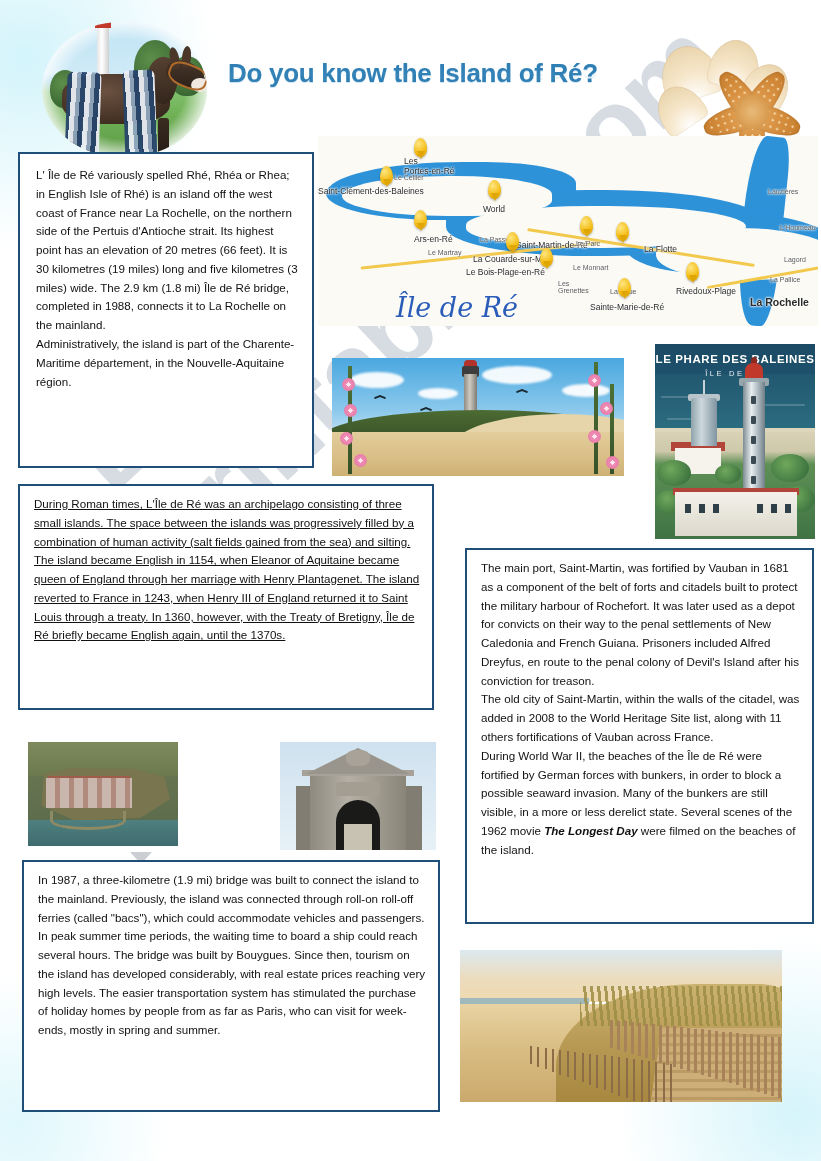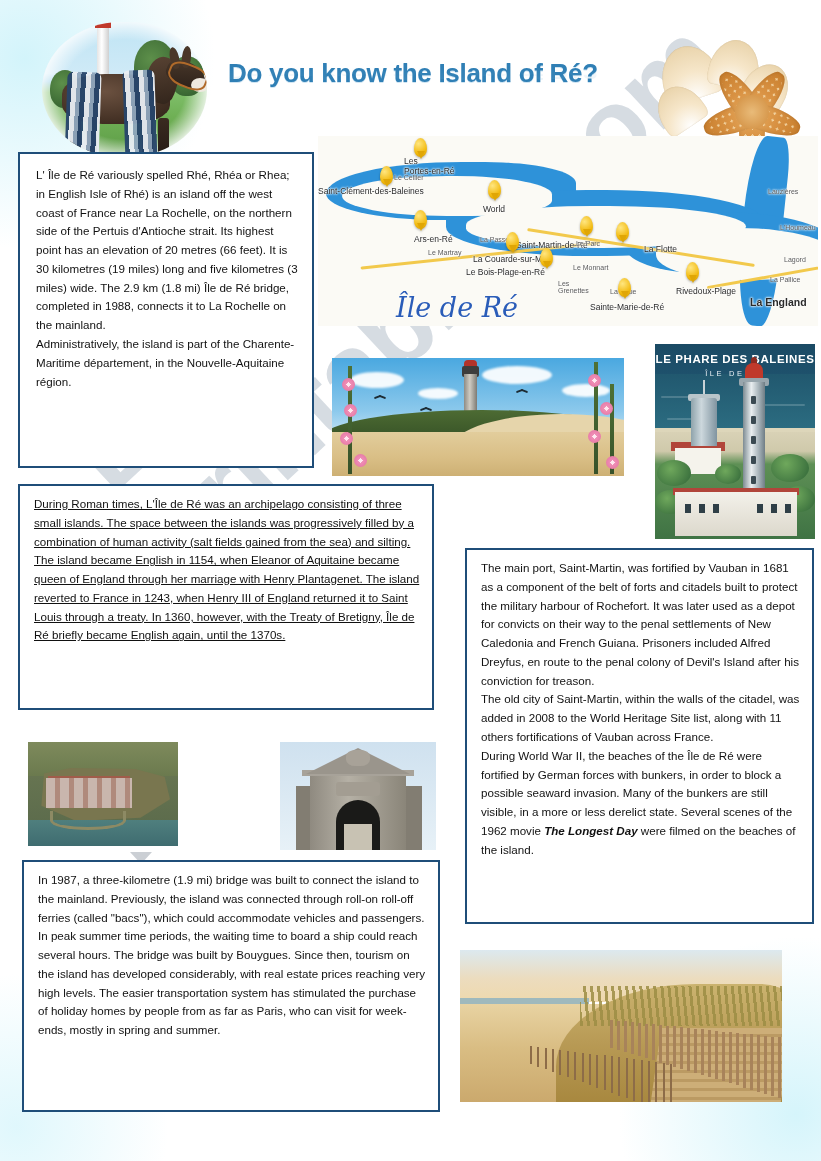--- a/index.html
+++ b/index.html
@@ -379,21 +379,21 @@
         <div class="plbl small" style="left: 255px; top: 128px;">Le Monnart</div>
         <div class="plbl small" style="left: 258px; top: 104px;">Le Parc</div>
         <div class="pin" style="left: 298px; top: 86px;"></div>
         <div class="plbl" style="left: 292px; top: 108px; margin-left: 34px;">La Flotte</div>
         <div class="plbl small" style="left: 240px; top: 144px;">Les<br>Grenettes</div>
         <div class="plbl small" style="left: 292px; top: 152px;">La Noue</div>
         <div class="pin" style="left: 300px; top: 142px;"></div>
         <div class="plbl" style="left: 272px; top: 166px;">Sainte-Marie-de-Ré</div>
         <div class="pin" style="left: 368px; top: 126px;"></div>
         <div class="plbl" style="left: 358px; top: 150px;">Rivedoux-Plage</div>
-        <div class="plbl big" style="left: 432px; top: 160px;">La England</div>
+        <div class="plbl big" style="left: 432px; top: 160px;">La Rochelle</div>
         <div class="plbl small" style="left: 450px; top: 52px;">Lauzières</div>
         <div class="plbl small" style="left: 462px; top: 88px;">L'Houmeau</div>
         <div class="plbl small" style="left: 466px; top: 120px;">Lagord</div>
         <div class="plbl small" style="left: 452px; top: 140px;">La Pallice</div>
       </div>
   </div>
 
   <div class="map-script">Île de Ré</div>
 
   <div class="photo" id="photo-dune">

